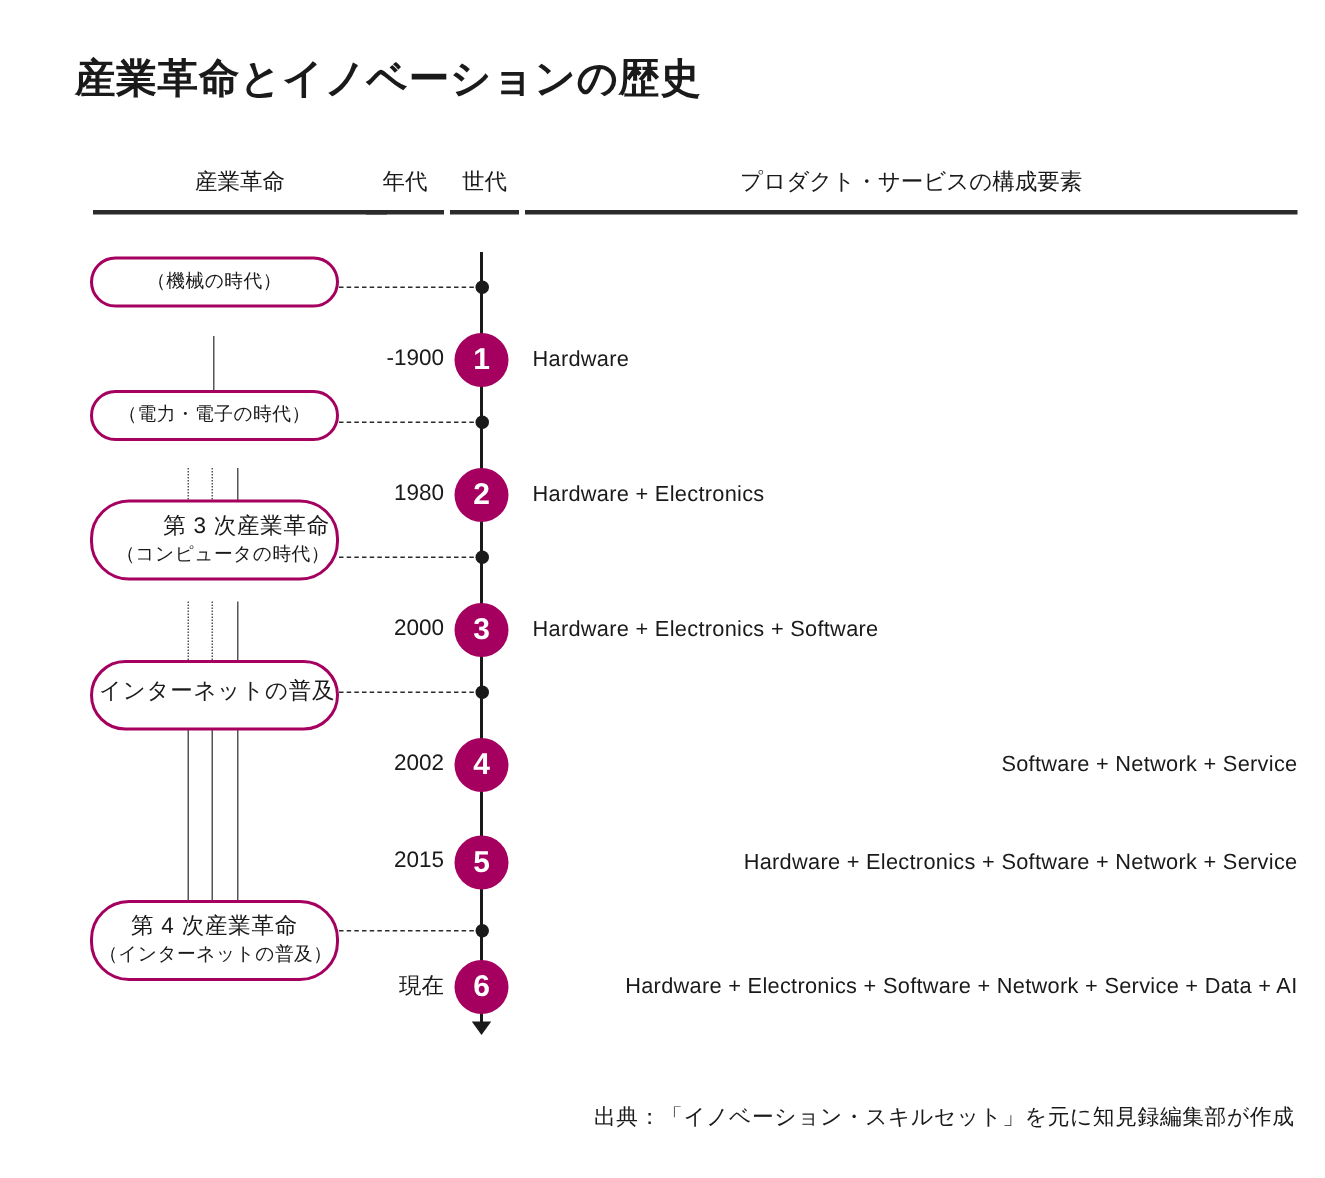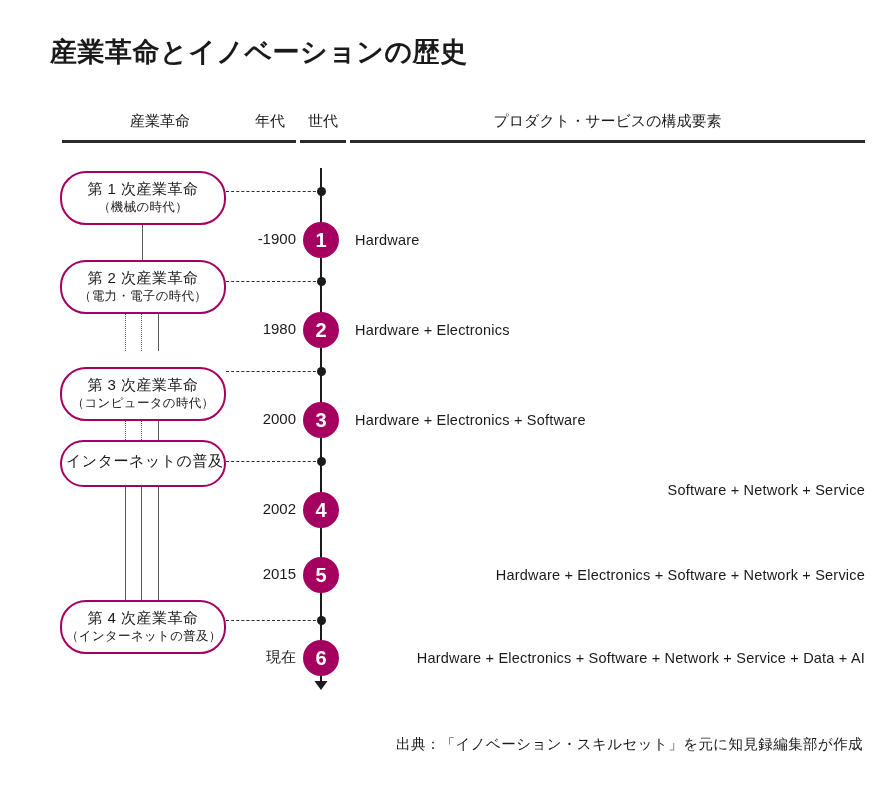--- a/index.html
+++ b/index.html
@@ -95,21 +95,21 @@
     font-size: 12.5px;
     line-height: 1.35;
     color: #1a1a1a;
     white-space: nowrap;
     letter-spacing: 0.3px;
   }
   .era-box.single { padding-top: 9px; padding-bottom: 14px; border-radius: 24px; }
 
   #era-0 { top: 171px; }
   #era-1 { top: 260px; }
-  #era-2 { top: 367px; }
+  #era-2 { top: 333px; text-align: right; }
   #era-3 { top: 440px; }
   #era-4 { top: 600px; }
 
   
   .leader {
     position: absolute;
     left: 226px;
     width: 95px;
     height: 0;
     border-top: 1.5px dashed #2b2b2b;
@@ -225,26 +225,24 @@
 <div class="leader" style="top:371px;"></div>
 <div class="node-dot" style="top:367px;"></div>
 
 <div class="leader" style="top:461px;"></div>
 <div class="node-dot" style="top:457px;"></div>
 
 <div class="leader" style="top:620px;"></div>
 <div class="node-dot" style="top:616px;"></div>
 
 <div class="era-box" id="era-0">
-  <div class="era-main">第 1 次産業革命</div>
   <div class="era-sub">（機械の時代）</div>
 </div>
 
 <div class="era-box" id="era-1">
-  <div class="era-main">第 2 次産業革命</div>
   <div class="era-sub">（電力・電子の時代）</div>
 </div>
 
 <div class="era-box" id="era-2">
   <div class="era-main">第 3 次産業革命</div>
   <div class="era-sub">（コンピュータの時代）</div>
 </div>
 
 <div class="era-box single" id="era-3">
   <div class="era-main">インターネットの普及</div>
@@ -262,21 +260,21 @@
 <div class="row-year" style="top:320px;">1980</div>
 <div class="gen-circle" style="top:312px;">2</div>
 <div class="row-components left" style="top:322px;">Hardware + Electronics</div>
 
 <div class="row-year" style="top:410px;">2000</div>
 <div class="gen-circle" style="top:402px;">3</div>
 <div class="row-components left" style="top:412px;">Hardware + Electronics + Software</div>
 
 <div class="row-year" style="top:500px;">2002</div>
 <div class="gen-circle" style="top:492px;">4</div>
-<div class="row-components right" style="top:482px;">Software + Network + Service</div>
+<div class="row-components right" style="top:502px;">Software + Network + Service</div>
 
 <div class="row-year" style="top:565px;">2015</div>
 <div class="gen-circle" style="top:557px;">5</div>
 <div class="row-components right" style="top:567px;">Hardware + Electronics + Software + Network + Service</div>
 
 <div class="row-year" style="top:648px;">現在</div>
 <div class="gen-circle" style="top:640px;">6</div>
 <div class="row-components right" style="top:650px;">Hardware + Electronics + Software + Network + Service + Data + AI</div>
 
 <div id="source-note">出典：「イノベーション・スキルセット」を元に知見録編集部が作成</div>

